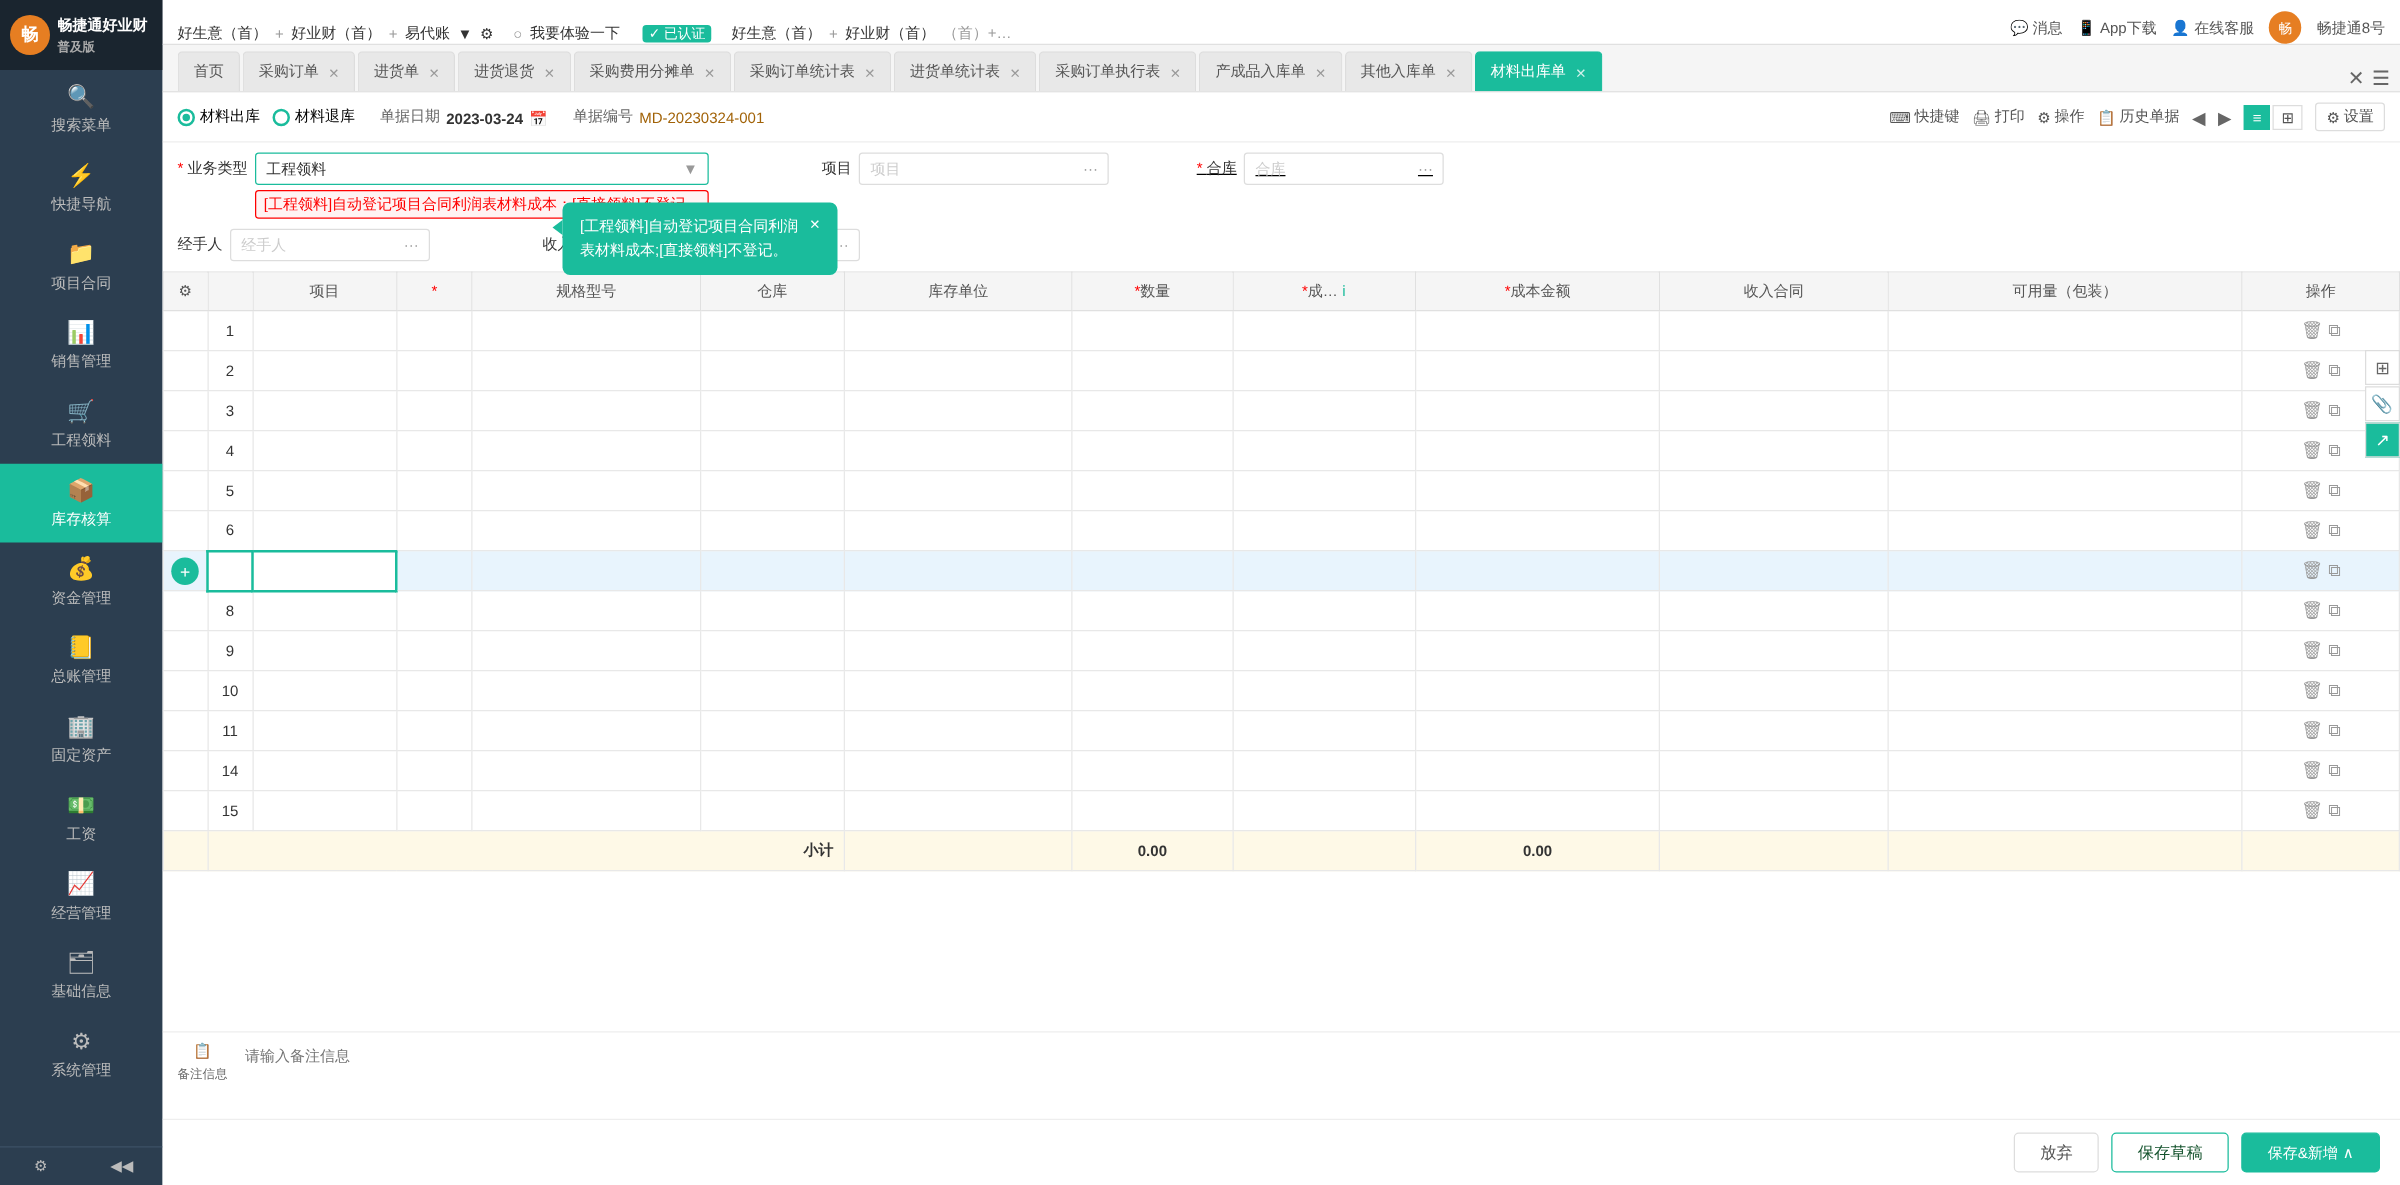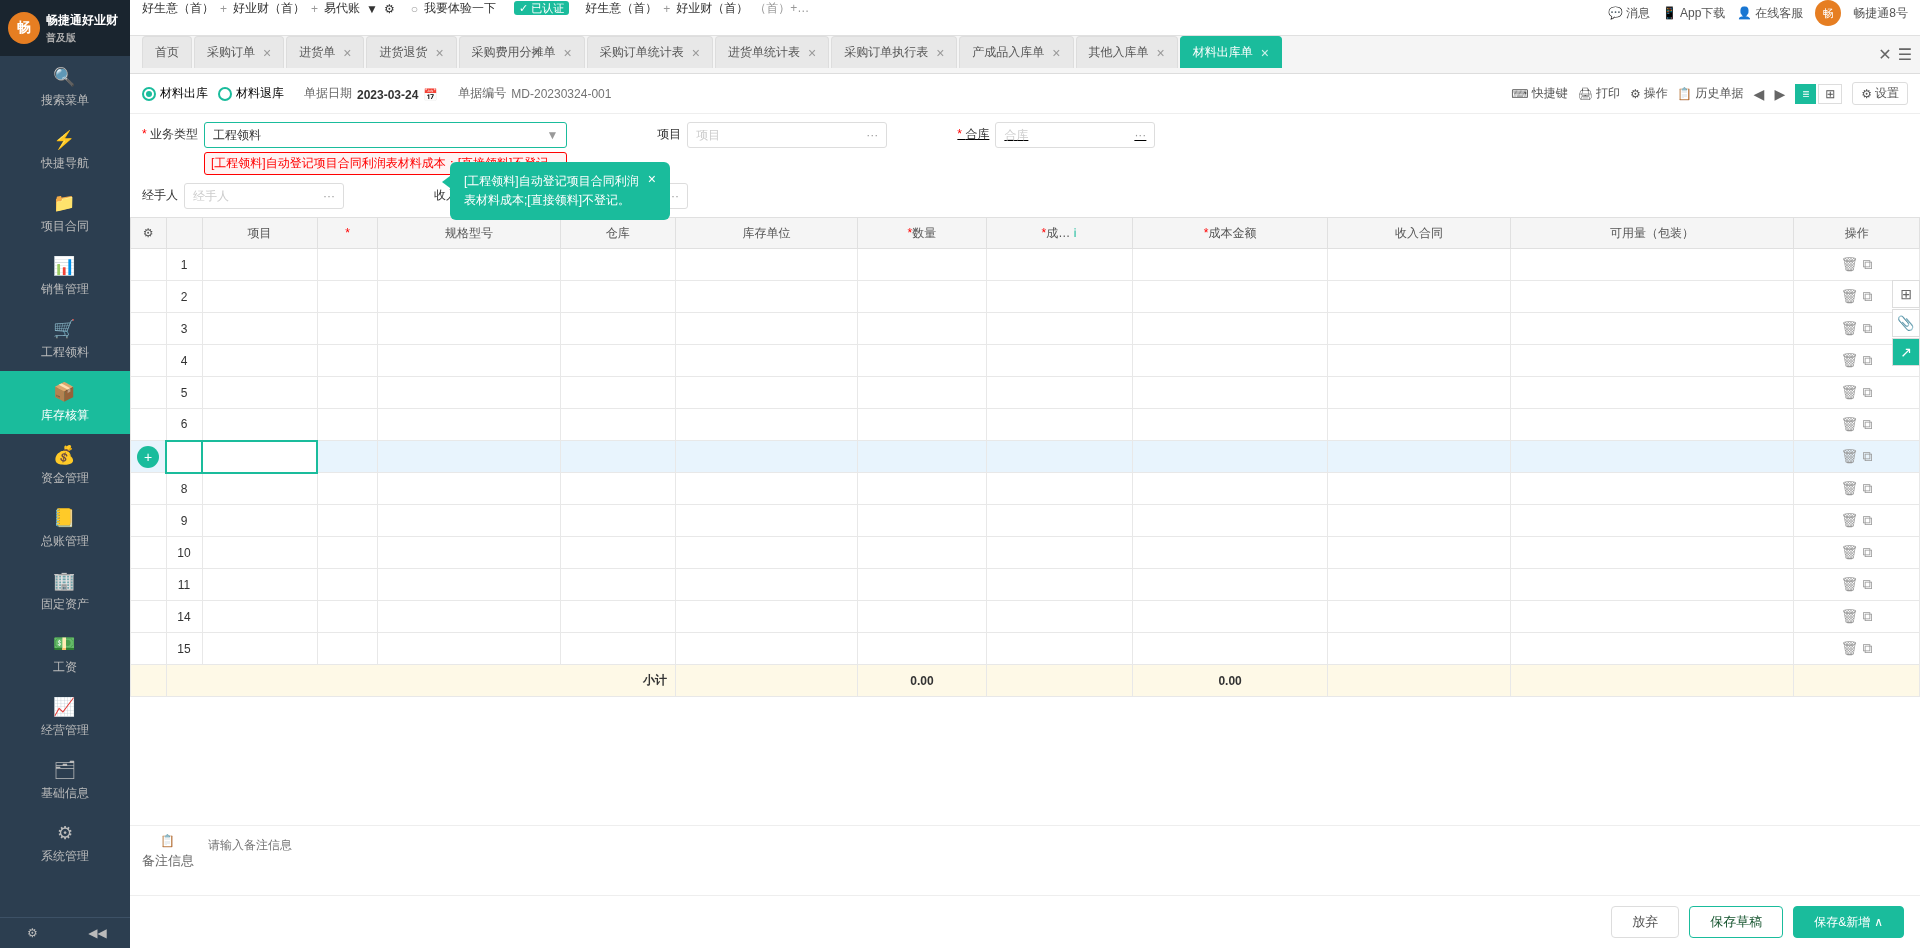--- a/index.html
+++ b/index.html
@@ -13,31 +13,31 @@
     .sidebar-item { display: flex; flex-direction: column; align-items: center; padding: 10px 4px; cursor: pointer; color: #bbb; gap: 4px; font-size: 11px; }
     .sidebar-item.active { background: #1abc9c; color: #fff; }
     .sidebar-item-icon { font-size: 18px; }
     .sidebar-bottom { margin-top: auto; display: flex; flex-direction: column; }
     .sidebar-bottom-item { display: flex; align-items: center; justify-content: center; padding: 8px; cursor: pointer; color: #bbb; gap: 4px; }
 
     
     .main { flex: 1; display: flex; flex-direction: column; height: 948px; overflow: hidden; }
 
     
-    .topbar { height: 36px; background: #fff; display: flex; align-items: flex-start; padding: 0 12px; border-bottom: 1px solid #e0e0e0; gap: 8px; font-size: 12px; color: #333; }
+    .topbar { height: 36px; background: #fff; display: flex; align-items: flex-end; padding: 0 12px; border-bottom: 1px solid #e0e0e0; gap: 8px; font-size: 12px; color: #333; }
     .topbar-nav { display: flex; align-items: center; gap: 6px; flex: 1; }
     .topbar-nav-item { color: #333; cursor: pointer; white-space: nowrap; }
     .topbar-nav-sep { color: #999; }
     .topbar-right { display: flex; align-items: center; gap: 12px; color: #555; }
     .topbar-right-item { cursor: pointer; display: flex; align-items: center; gap: 3px; }
     .verified-badge { background: #1abc9c; color: white; padding: 1px 5px; border-radius: 3px; font-size: 11px; }
     .user-avatar { width: 26px; height: 26px; border-radius: 50%; background: #e67e22; display: flex; align-items: center; justify-content: center; color: white; font-size: 11px; }
 
     
-    .tabbar { height: 38px; background: #f5f5f5; display: flex; padding: 0 0 0 12px; border-bottom: 1px solid #ddd; overflow-x: auto; }
+    .tabbar { height: 38px; background: #f5f5f5; display: flex; align-items: flex-end; padding: 0 0 0 12px; border-bottom: 1px solid #ddd; overflow-x: auto; }
     .tab { height: 32px; padding: 0 12px; display: flex; align-items: center; gap: 5px; cursor: pointer; background: #e8e8e8; border: 1px solid #ddd; border-bottom: none; border-radius: 4px 4px 0 0; margin-right: 2px; color: #555; white-space: nowrap; font-size: 12px; }
     .tab.active { background: #fff; color: #333; border-color: #ddd; }
     .tab-close { color: #999; font-size: 14px; line-height: 1; cursor: pointer; margin-left: 3px; }
     .tab.highlight { background: #1abc9c; color: white; border-color: #1abc9c; }
     .tab.highlight .tab-close { color: rgba(255,255,255,0.8); }
     .tabbar-actions { margin-left: auto; display: flex; align-items: center; padding: 0 8px; gap: 6px; }
     .tabbar-action-btn { cursor: pointer; color: #666; font-size: 16px; }
 
     
     .content { flex: 1; background: #fff; overflow: hidden; display: flex; flex-direction: column; }
@@ -47,21 +47,21 @@
     .radio-group { display: flex; align-items: center; gap: 10px; }
     .radio-item { display: flex; align-items: center; gap: 4px; cursor: pointer; }
     .radio-circle { width: 14px; height: 14px; border-radius: 50%; border: 2px solid #1abc9c; display: flex; align-items: center; justify-content: center; }
     .radio-circle.checked::after { content: ''; width: 6px; height: 6px; border-radius: 50%; background: #1abc9c; }
     .doc-date { display: flex; align-items: flex-end; gap: 5px; color: #333; }
     .doc-date-label { color: #666; }
     .doc-date-val { color: #333; font-weight: bold; }
     .doc-date-icon { color: #1abc9c; cursor: pointer; }
     .doc-num { display: flex; align-items: center; gap: 5px; color: #333; }
     .doc-num-label { color: #666; }
-    .doc-num-val { color: #737373; }
+    .doc-num-val { color: #a16207; }
     .doc-header-actions { margin-left: auto; display: flex; align-items: center; gap: 10px; color: #555; }
     .doc-header-action { cursor: pointer; display: flex; align-items: center; gap: 3px; }
     .nav-arrow { cursor: pointer; color: #666; font-size: 14px; }
     .view-toggle { display: flex; gap: 2px; }
     .view-btn { padding: 2px 6px; border: 1px solid #ddd; cursor: pointer; background: #fff; }
     .view-btn.active { background: #1abc9c; color: white; border-color: #1abc9c; }
     .settings-btn { cursor: pointer; display: flex; align-items: center; gap: 3px; color: #555; border: 1px solid #ddd; padding: 2px 8px; border-radius: 3px; }
     .form-field { display: flex; align-items: flex-start; gap: 6px; }
     .form-label { color: #333; white-space: nowrap; padding-top: 4px; }
     .form-label.required::before { content: '* '; color: red; }
@@ -79,21 +79,21 @@
     .data-table tr.active-row td { background: #e8f4fd; }
     .data-table tr.subtotal td { background: #fef9e7; font-weight: bold; }
     .row-num { color: #999; text-align: center; width: 30px; }
     .col-actions { text-align: center; display: flex; gap: 4px; justify-content: center; }
     .action-icon { cursor: pointer; color: #999; font-size: 14px; }
     .add-row-btn { width: 22px; height: 22px; border-radius: 50%; background: #1abc9c; color: white; display: flex; align-items: center; justify-content: center; cursor: pointer; font-size: 14px; border: none; }
 
     
     .footer-notes { border-top: 1px solid #eee; padding: 8px 12px; display: flex; align-items: flex-start; gap: 10px; min-height: 70px; }
     .notes-icon { color: #1abc9c; font-size: 22px; display: flex; flex-direction: column; align-items: center; gap: 2px; }
-    .notes-label { font-size: 13px; color: #666; margin-top: 2px; }
+    .notes-label { font-size: 10px; color: #666; margin-top: 2px; }
     .notes-input { flex: 1; border: none; outline: none; color: #999; padding: 4px; }
 
     
     .bottom-bar { padding: 10px 16px; background: #fff; border-top: 1px solid #eee; display: flex; justify-content: flex-end; gap: 10px; }
     .btn { padding: 6px 20px; border-radius: 4px; cursor: pointer; font-size: 13px; border: 1px solid #ddd; }
     .btn-default { background: #fff; color: #555; text-align: center; }
     .btn-draft { background: #fff; color: #14532d; border-color: #1abc9c; }
     .btn-primary { background: #1abc9c; color: white; border-color: #1abc9c; display: flex; align-items: center; gap: 4px; }
     .right-fixed-icon { width: 28px; height: 28px; background: #fff; border: 1px solid #ddd; display: flex; align-items: center; justify-content: center; cursor: pointer; color: #666; font-size: 14px; }
 

